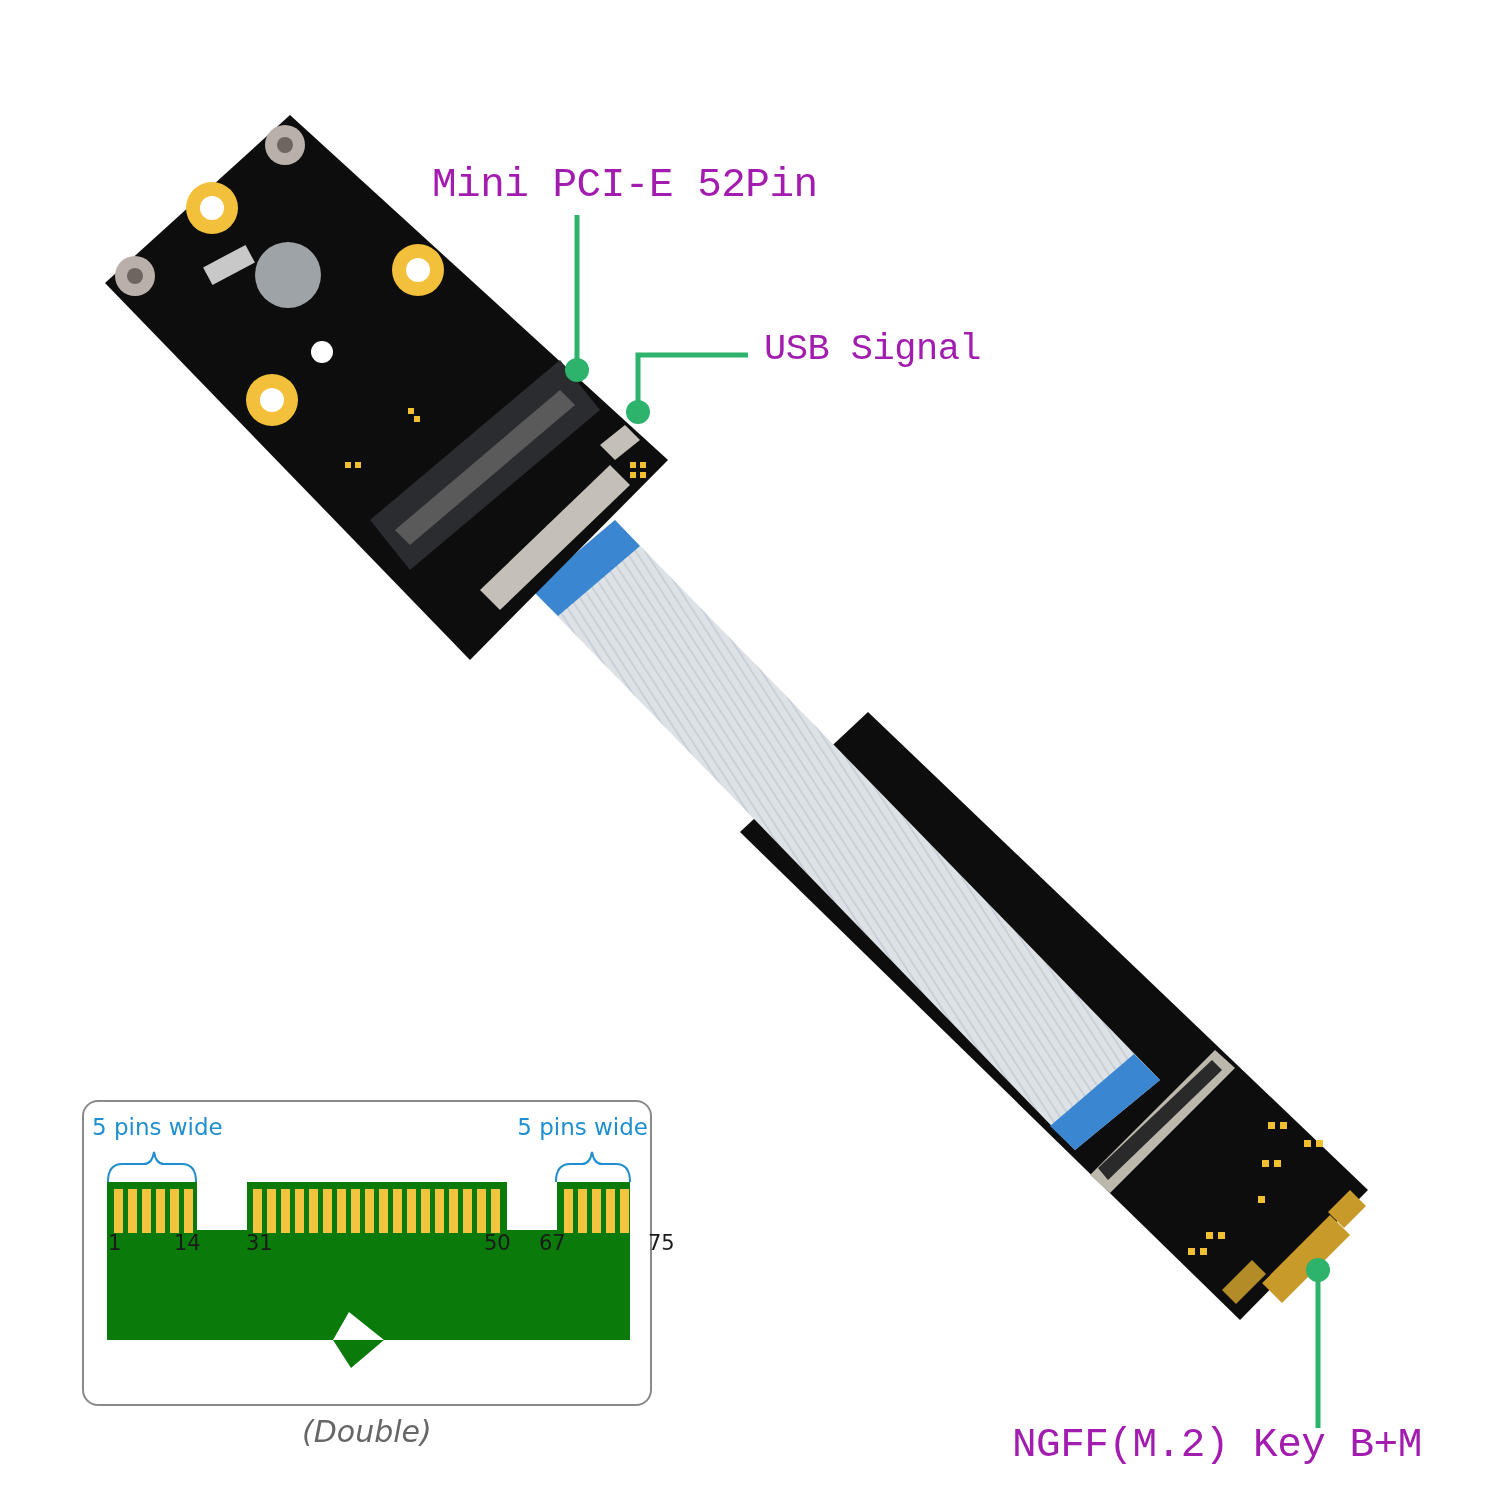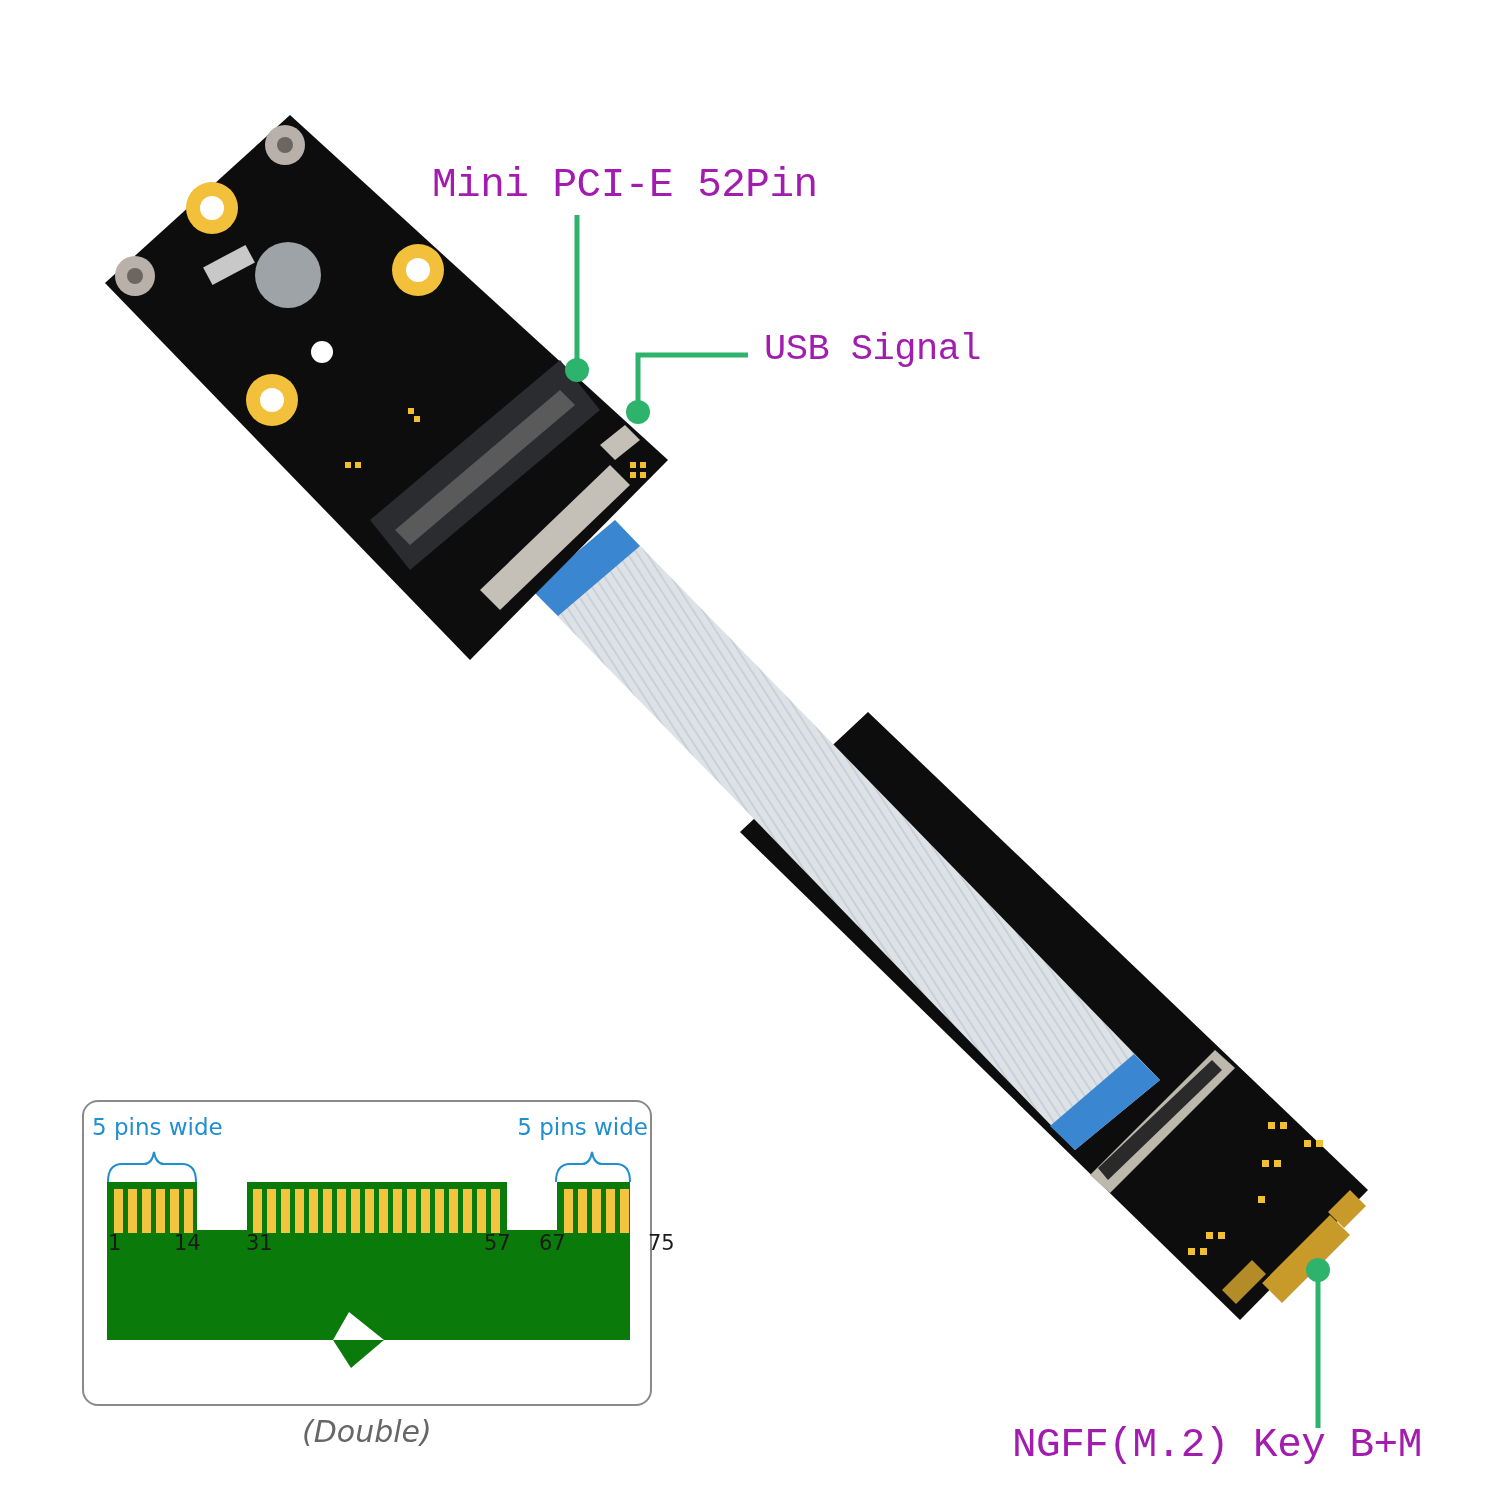--- a/index.html
+++ b/index.html
@@ -160,18 +160,18 @@
         <rect x="496" y="89" width="9" height="44"></rect>
         <rect x="510" y="89" width="9" height="44"></rect>
       <rect x="524" y="89" width="9" height="44"></rect>
         <rect x="538" y="89" width="9" height="44"></rect>
     </g>
   </svg>
 
   <div class="pin-num" style="left:24px;">1</div>
   <div class="pin-num" style="left:90px;">14</div>
   <div class="pin-num" style="left:162px;">31</div>
-  <div class="pin-num" style="left:400px;">57</div>
+  <div class="pin-num" style="left:400px;">50</div>
   <div class="pin-num" style="left:455px;">67</div>
   <div class="pin-num" style="left:520px;margin-left:44px;">75</div>
 
 </div>
 <div class="double">(Double)</div>
 
 </body></html>

